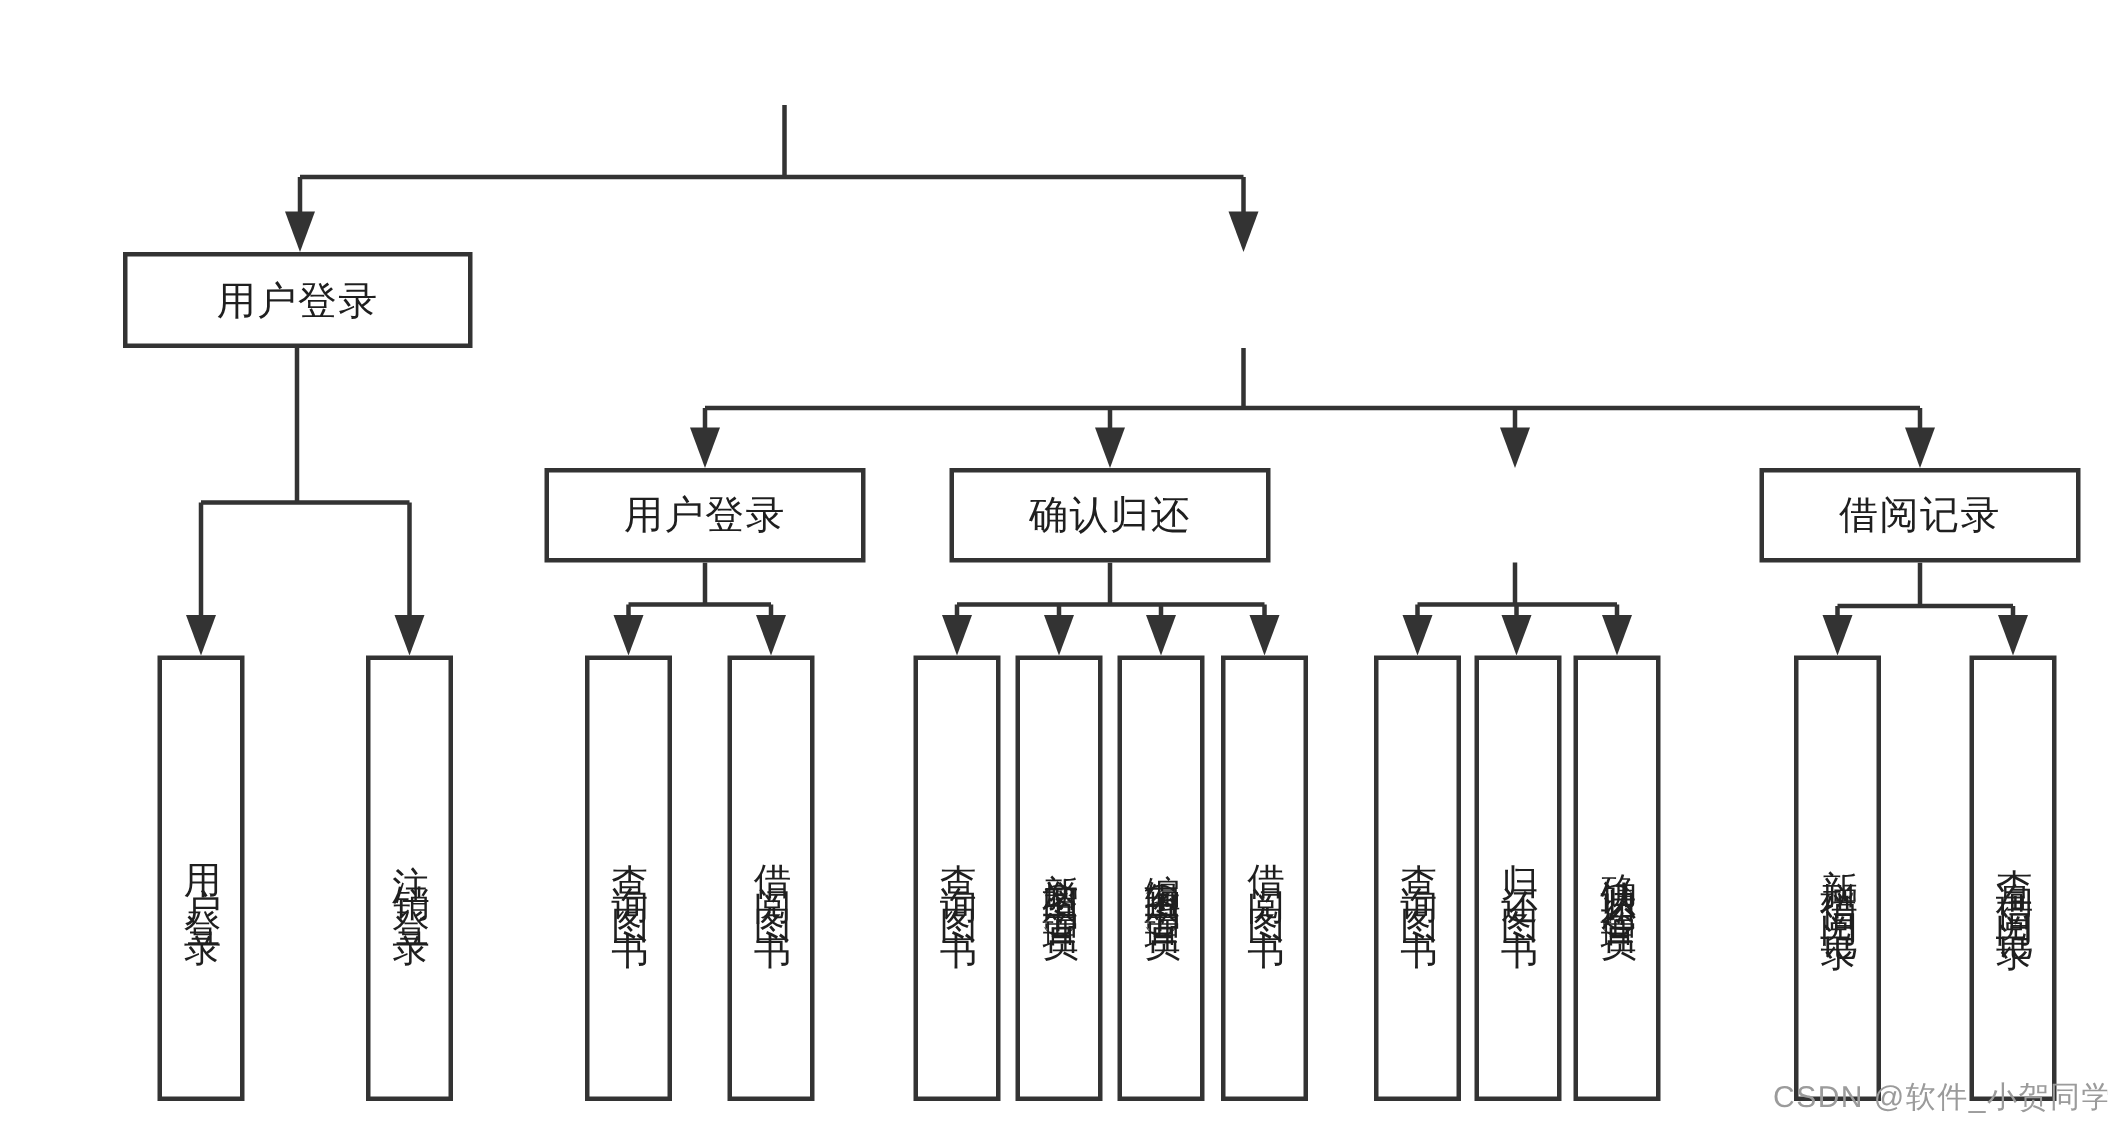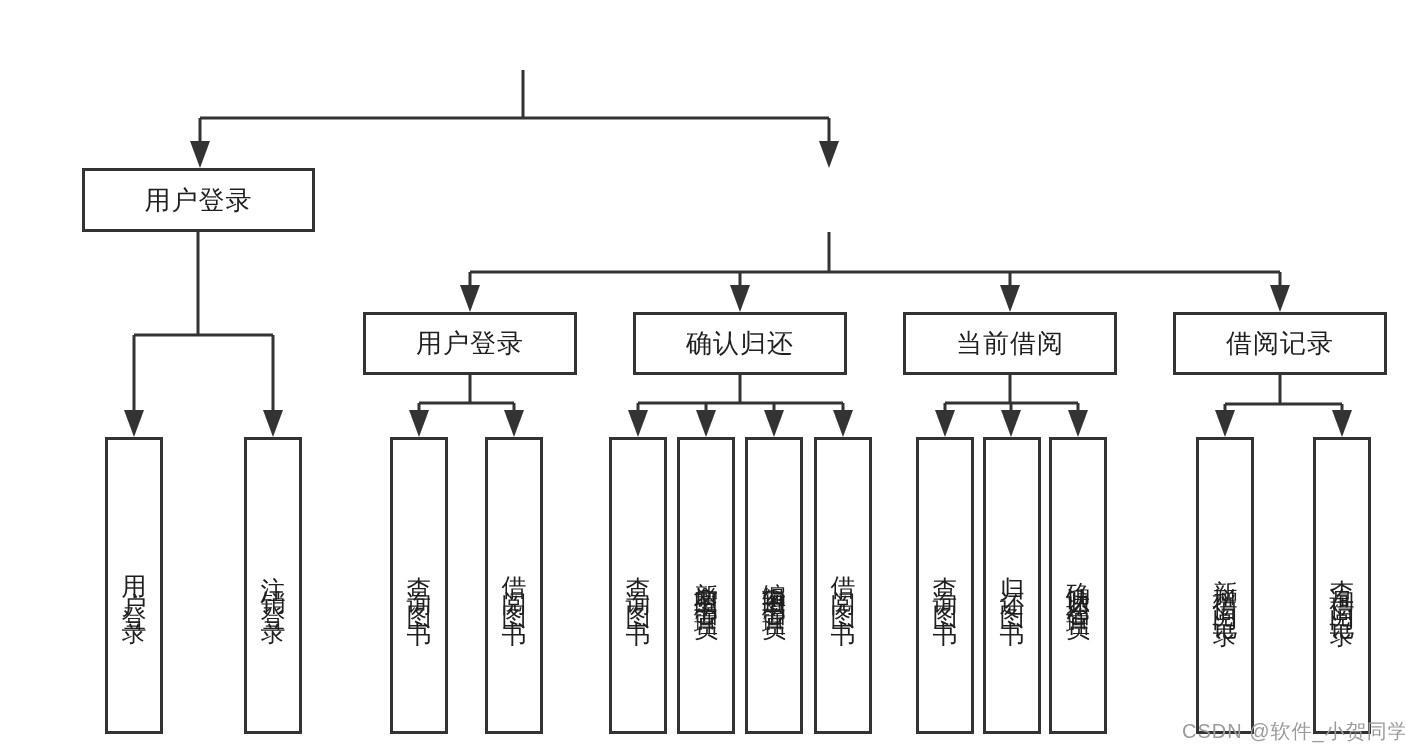--- a/index.html
+++ b/index.html
@@ -58,21 +58,20 @@
       <polygon points="1215,410 1235,410 1225,437"></polygon>
       <polygon points="1332,410 1352,410 1342,437"></polygon>
     </g>
   </svg>
 
 
   <div class="node lvl-node" style="left:82px;top:168px;width:233px;height:64px">用户登录</div>
 
   <div class="node lvl-node" style="left:363px;top:312px;width:214px;height:63px">用户登录</div>
   <div class="node lvl-node" style="left:633px;top:312px;width:214px;height:63px">确认归还</div>
-  <div class="node lvl-node" style="left:903px;top:312px;width:214px;height:63px">当前借阅</div>
   <div class="node lvl-node" style="left:1173px;top:312px;width:214px;height:63px">借阅记录</div>
 
   <div class="leaf s4" style="left:105px">用户登录</div>
   <div class="leaf s4" style="left:244px">注销登录</div>
 
   <div class="leaf s4" style="left:390px">查询图书</div>
   <div class="leaf s4" style="left:485px">借阅图书</div>
 
   <div class="leaf s4" style="left:609px">查询图书</div>
   <div class="leaf s9" style="left:677px">新增图书（管理员）</div>

